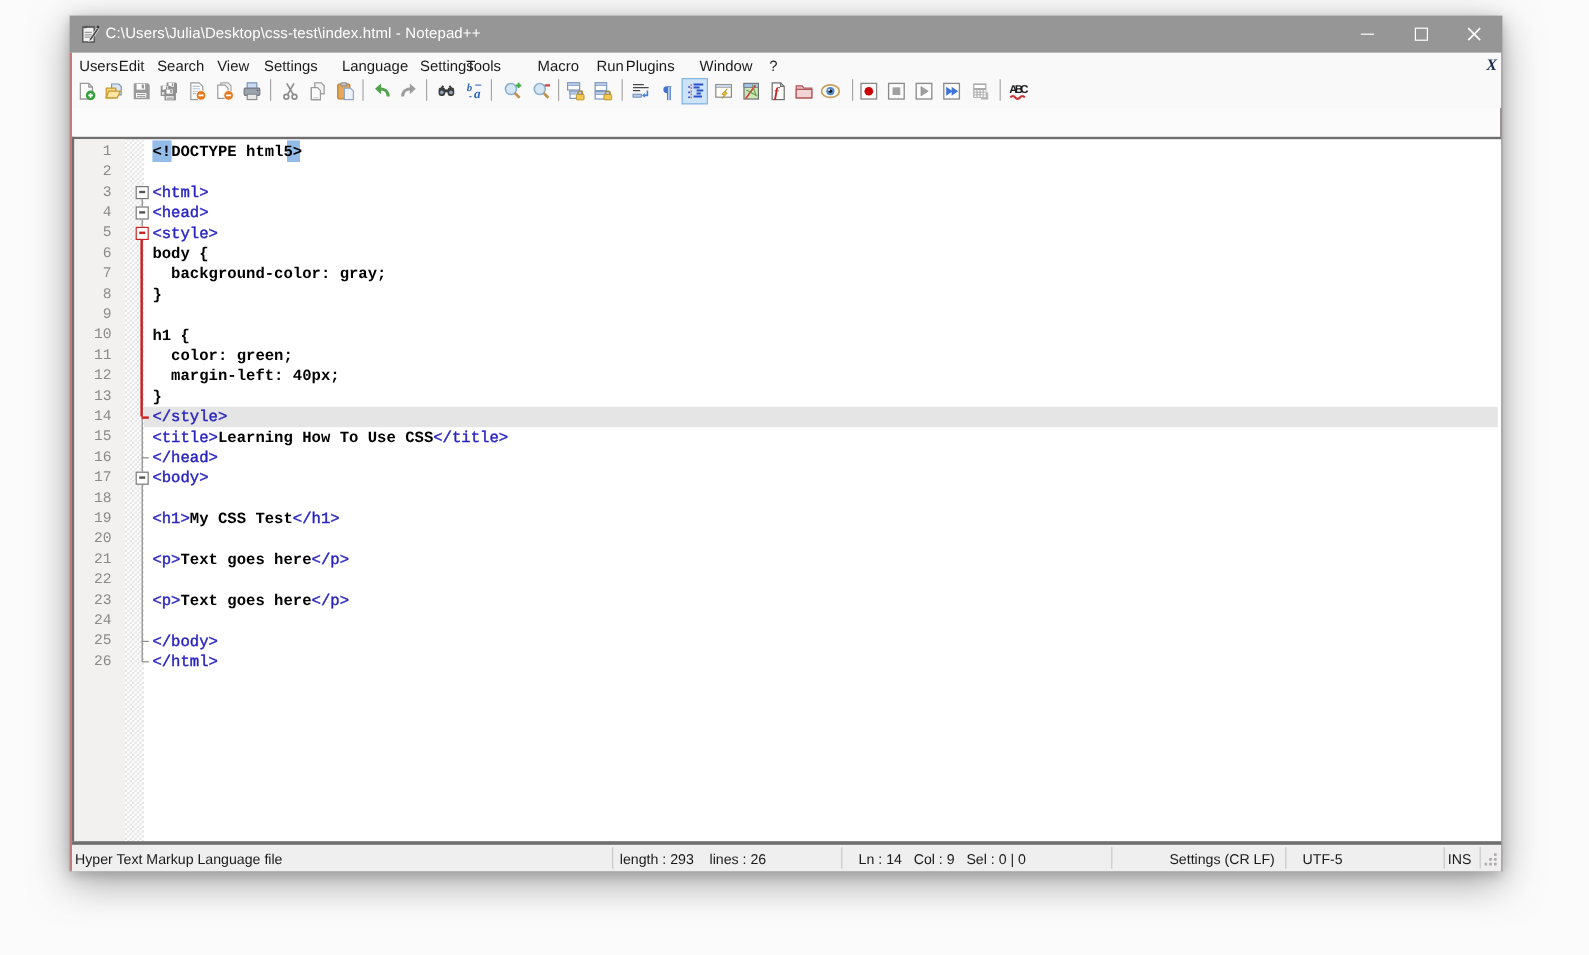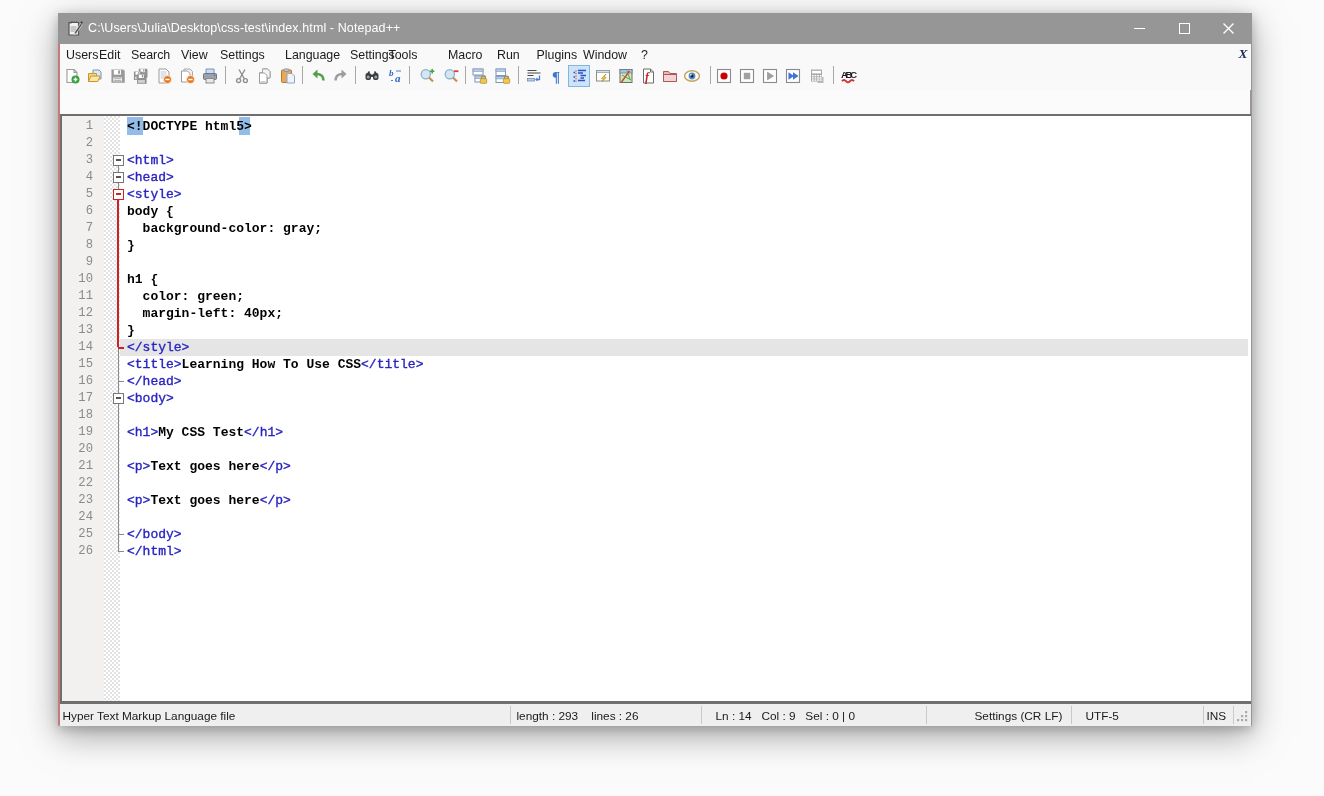--- a/index.html
+++ b/index.html
@@ -74,21 +74,21 @@
       <span class="mi" style="left:6.5px">Users</span>
       <span class="mi" style="left:39.5px">Edit</span>
       <span class="mi" style="left:71.5px">Search</span>
       <span class="mi" style="left:121.5px">View</span>
       <span class="mi" style="left:160.5px">Settings</span>
       <span class="mi" style="left:225.5px">Language</span>
       <span class="mi" style="left:290.5px">Settings</span>
       <span class="mi" style="left:329px">Tools</span>
       <span class="mi" style="left:388.5px">Macro</span>
       <span class="mi" style="left:437.5px">Run</span>
-      <span class="mi" style="left:477px">Plugins</span>
+      <span class="mi" style="left:462px">Plugins</span>
       <span class="mi" style="left:523.5px">Window</span>
       <span class="mi" style="left:581.5px">?</span>
       <span id="menux">X</span>
     </div>
   <div id="toolbar">
       <div class="thl" style="left:508.5px"></div>
 <div class="ti" style="left:4.5px"><svg width="16" height="16" viewBox="0 0 16 16">
           <path d="M3 1.5h7l3 3V14.5H3z" fill="#fff" stroke="#9b9b9b" stroke-width="1.1"></path>
           <path d="M10 1.5v3h3" fill="none" stroke="#9b9b9b" stroke-width="1.1"></path>
           <circle cx="11.5" cy="11.5" r="4" fill="#36a23b"></circle>

